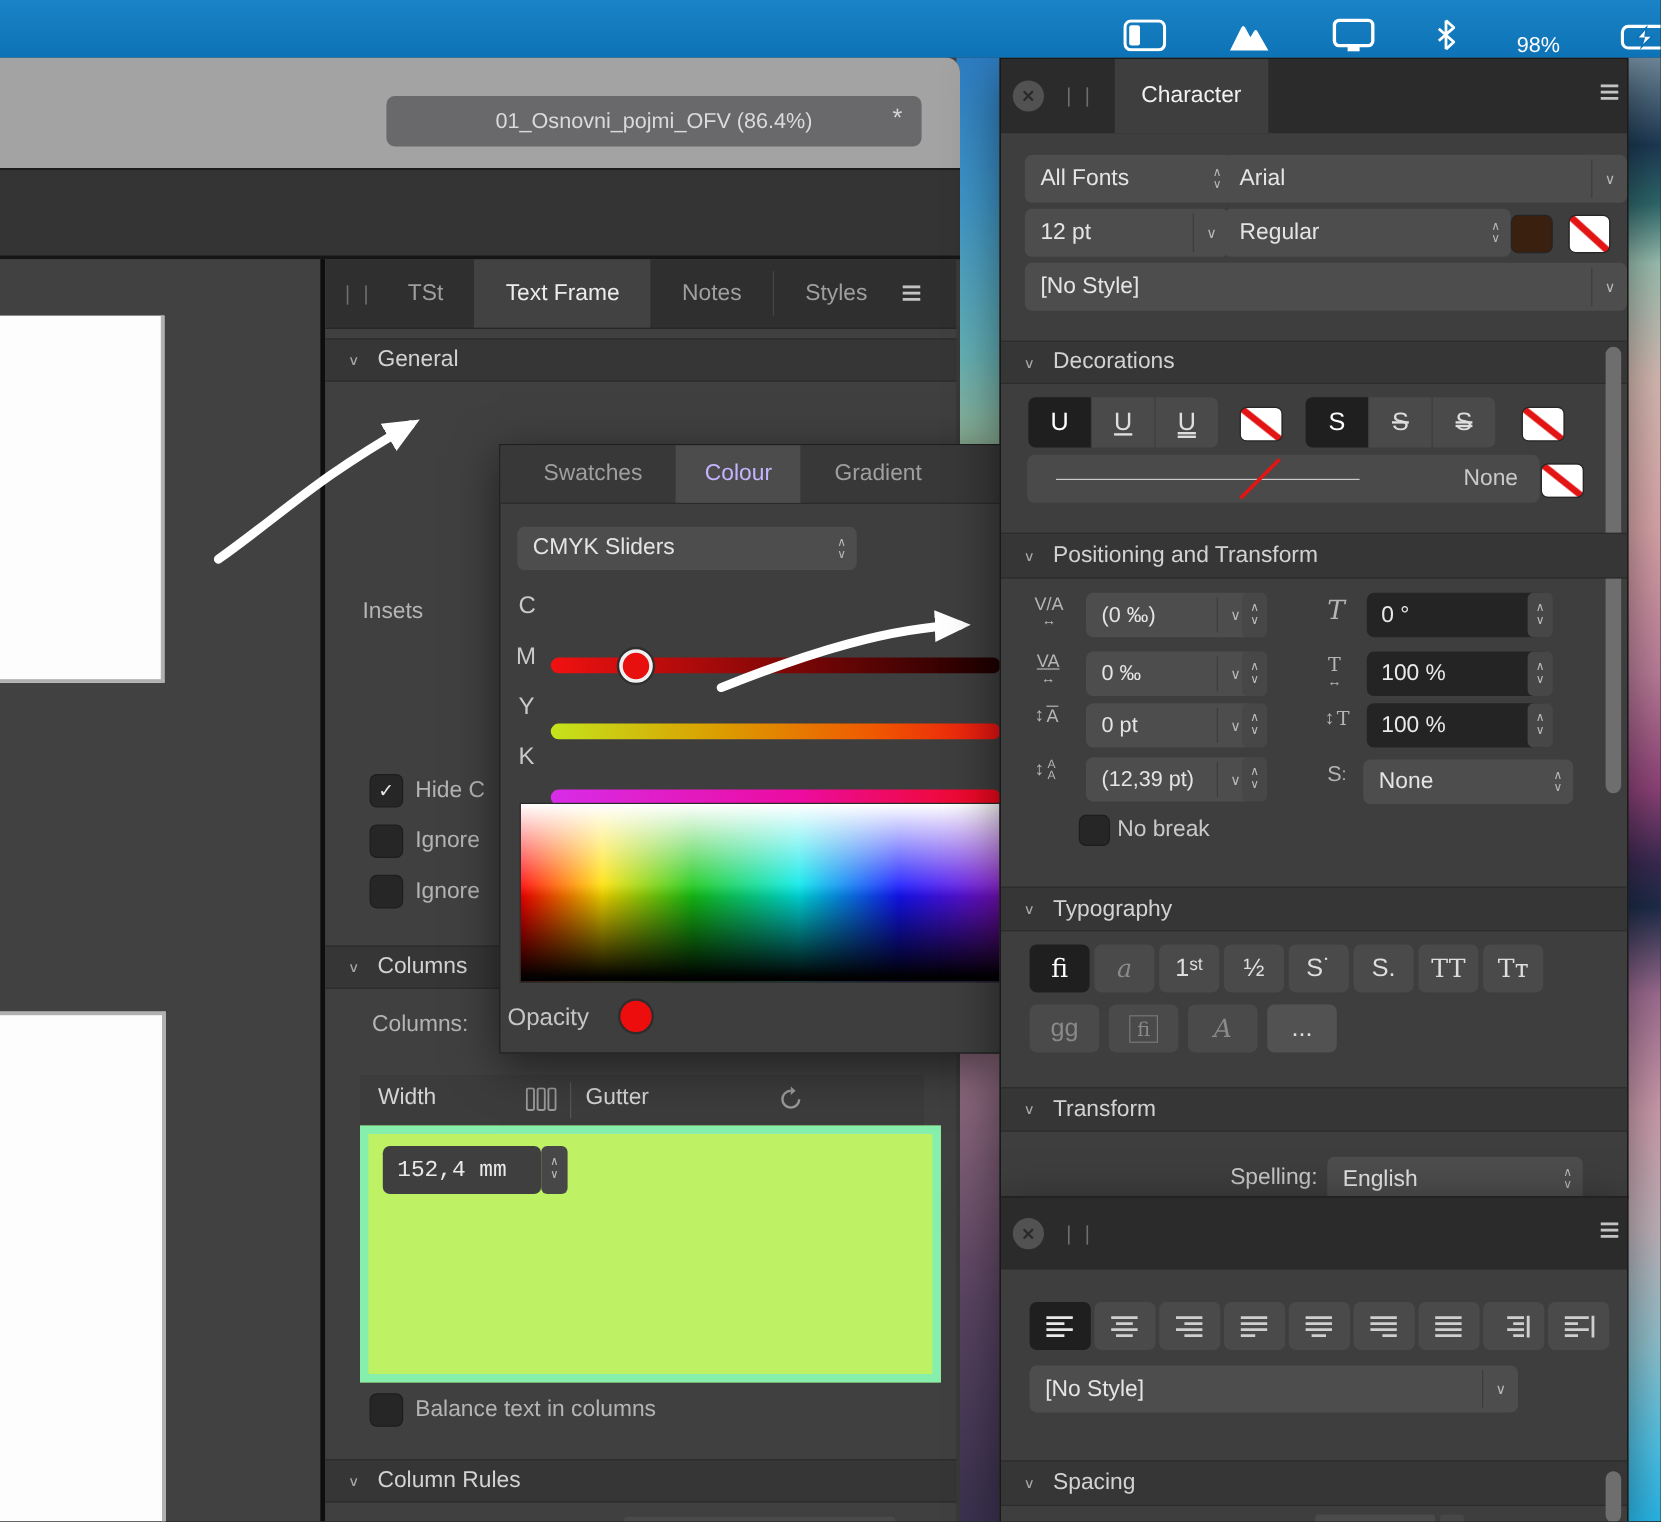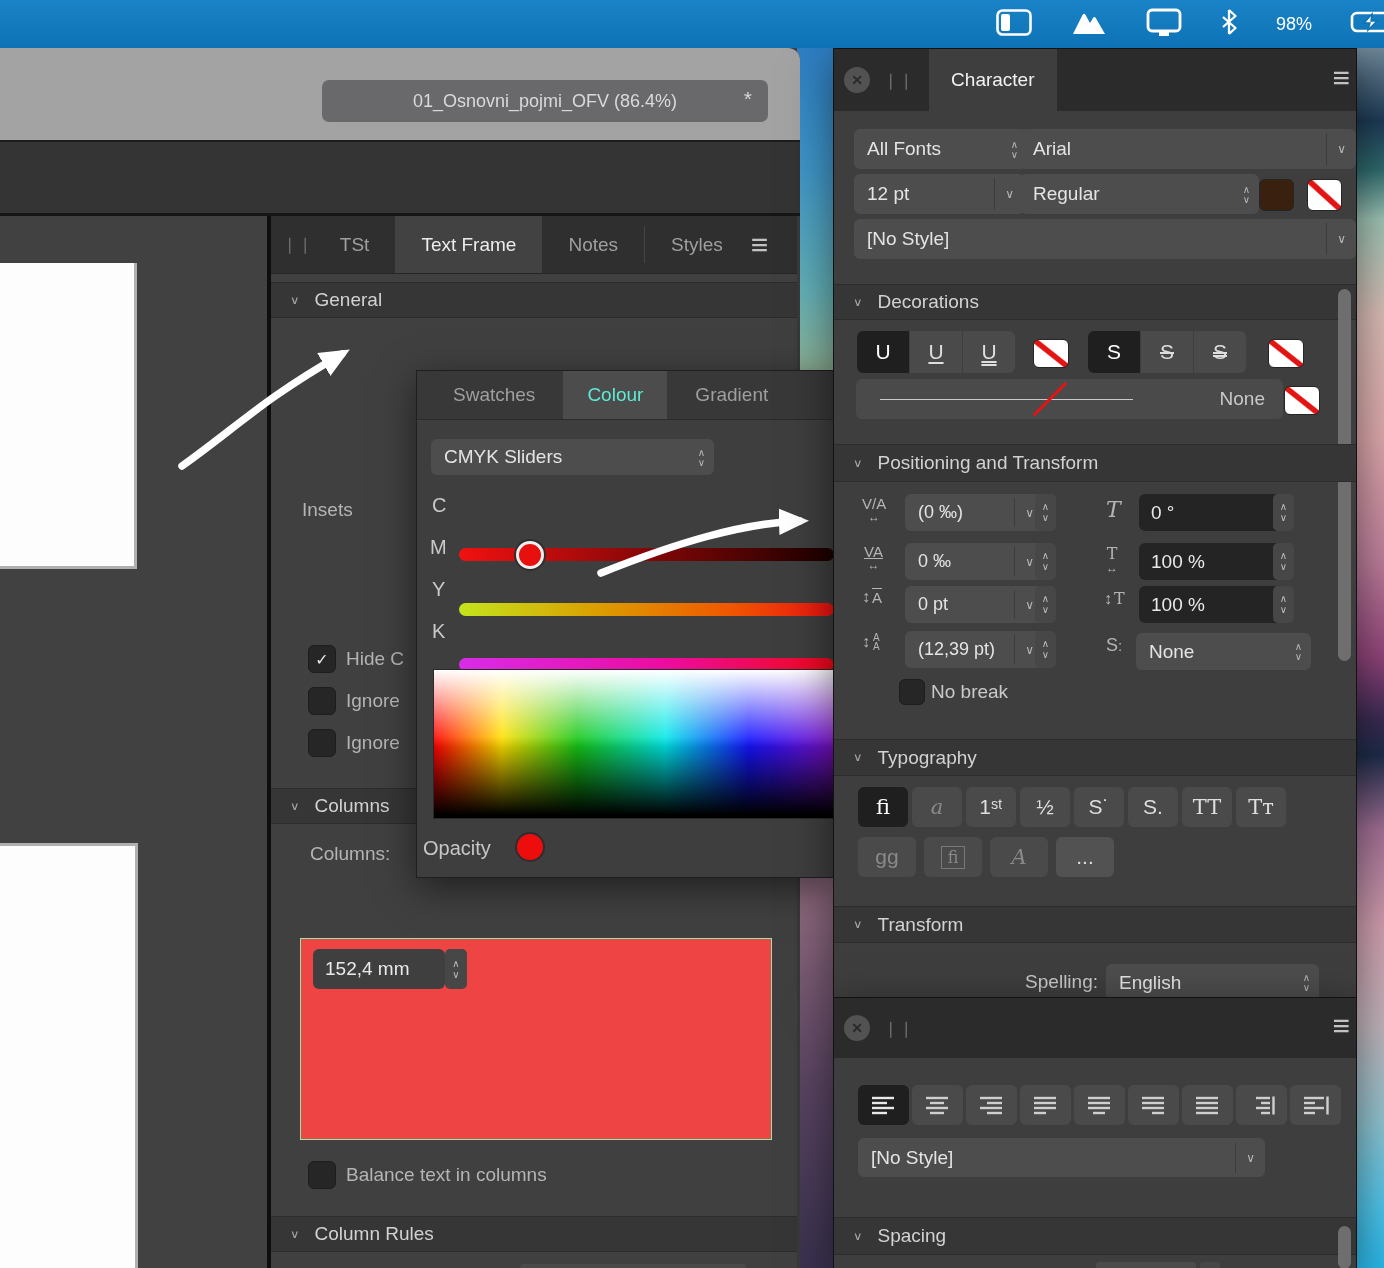--- a/index.html
+++ b/index.html
@@ -2,21 +2,21 @@
 <html><head>
 <meta charset="utf-8">
 <style>
   html,body{margin:0;padding:0;background:#222;}
   .screen{position:relative;width:1384px;height:1268px;overflow:hidden;
           font-family:"Liberation Sans",sans-serif;background:#404040;
           -webkit-font-smoothing:antialiased;}
   .abs{position:absolute;}
   
   .menubar{left:0;top:0;width:1384px;height:48px;background:linear-gradient(#1a82c6,#0d73b6);z-index:90;
-           display:flex;align-items:center;justify-content:flex-end;gap:38px;padding-right:0;color:#fff;}
+           display:flex;align-items:flex-end;justify-content:flex-end;gap:50px;padding-right:0;color:#fff;}
   .mb-pct{font-size:18px;color:#fff;}
   
   .wall-right{left:1355px;top:48px;width:29px;height:1220px;z-index:5;
     background:linear-gradient(to bottom,#6e8798 0%,#1d3a55 6%,#2f6a6d 10%,#9cc2b3 14%,
     #d9bcb4 22%,#dca8ab 32%,#bd7f9b 42%,#8f4379 50%,#3a2a52 55%,#1d2c49 58%,
     #a06e93 64%,#cf9eae 72%,#c2b4bb 80%,#8fc3cf 88%,#4fc3e8 95%,#28b6e8 100%);}
   .wall-gap{left:797px;top:48px;width:36px;height:1220px;z-index:5;
     background:linear-gradient(to bottom,#2e7ec4 0%,#3f96c8 10%,#63b0b6 20%,#8db49a 26%,#98a888 30%,
     #a89a94 45%,#b08898 55%,#8f6a80 70%,#5a4462 85%,#3a3250 100%);}
   
@@ -42,33 +42,33 @@
          color:#d2d2d2;font-size:19px;display:flex;align-items:center;gap:15px;padding-left:19px;}
   .chev{color:#a8a8a8;font-size:13px;transform:scaleY(.85);}
   .lbl{color:#b4b4b4;font-size:19px;}
   .rt{text-align:right;}
   .checkbox{width:26px;height:26px;background:#262626;border:1px solid #1d1d1d;border-radius:6px;
             color:#e8e8e8;display:flex;align-items:center;justify-content:center;font-size:16px;}
   .checkbox.checked::after{content:"✓";}
   .fill-swatch{width:76px;height:29px;background:#ef0b0b;border-radius:6px;border:1px solid #7e0707;
                box-shadow:inset 0 1px 1px rgba(255,255,255,.35),0 1px 2px rgba(0,0,0,.5);}
   .tbl-hdr{border-bottom:1px solid #2a2a2a;background:#3c3c3c;}
-  .tbl-area{background:#ef4444;border:1px solid #86efac;}
+  .tbl-area{background:#bef264;border:7px solid #86efac;font-family:Liberation Mono, monospace;}
   .input{background:#3f3f3f;border-radius:6px;color:#e9e9e9;font-size:19px;
          display:flex;align-items:center;padding:0 12px;}
   .stepper{background:#474747;border-radius:5px;display:flex;flex-direction:column;align-items:center;
            justify-content:center;color:#bdbdbd;font-size:10px;line-height:10px;gap:1px;}
   .flat-rect{background:#4a4a4a;border-radius:3px;}
   
   .popup{left:416px;top:370px;width:417px;height:506px;background:#3e3e3e;z-index:50;
          border:1px solid #1f1f1f;box-shadow:0 10px 36px rgba(0,0,0,.5);overflow:hidden;}
   .pop-tabs{left:0;top:0;width:100%;height:48px;background:#383838;border-bottom:1px solid #2b2b2b;
             display:flex;align-items:stretch;color:#9f9f9f;font-size:19px;}
   .ptab2{display:flex;align-items:center;justify-content:center;padding:0 24px;white-space:nowrap;}
-  .ptab2.active{background:#4c4c4c;color:#5eead4;}
+  .ptab2.active{background:#4c4c4c;color:#c4b5fd;}
   .combo{background:#4d4d4d;border-radius:6px;color:#e4e4e4;font-size:19px;
          display:flex;align-items:center;padding:0 0 0 13px;overflow:hidden;white-space:nowrap;}
   .combo .grow{flex:1;}
   .updn{display:flex;flex-direction:column;align-items:center;justify-content:center;
         line-height:9px;font-size:10px;color:#b8b8b8;gap:1px;padding:0 9px;}
   .cdivider{width:1px;align-self:stretch;background:#3c3c3c;margin:4px 0;}
   .vonly{color:#b8b8b8;font-size:12px;padding:0 10px;}
   .slider-track{height:13px;border-radius:7px;position:relative;}
   .slider-label{color:#c9c9c9;font-size:20px;}
   .thumb{position:absolute;top:50%;width:22px;height:22px;border-radius:50%;background:#e80f0f;
@@ -195,20 +195,38 @@
       <div class="abs checkbox" style="left:37px;top:471px;"></div>
       <div class="abs lbl" style="left:75px;top:474px;">Ignore</div>
       <div class="abs checkbox" style="left:37px;top:513px;"></div>
       <div class="abs lbl" style="left:75px;top:516px;">Ignore</div>
 
       <div class="abs sec-h" style="left:0;top:572px;width:526px;height:34px;">
         <span class="chev">∨</span>
         <span>Columns</span>
       </div>
       <div class="abs lbl" style="left:39px;top:627px;">Columns:</div>
+      <div class="abs tbl-hdr" style="left:29px;top:680px;width:470px;height:42px;">
+        <span class="lbl" style="position:absolute;left:15px;top:8px;color:#d4d4d4;">Width</span>
+        <span style="position:absolute;left:138px;top:10px;">
+          <svg width="26" height="20" viewBox="0 0 26 20">
+              <rect x="1" y="1" width="6" height="18" rx="1.5" fill="none" stroke="#9a9a9a" stroke-width="1.6"></rect>
+              <rect x="10" y="1" width="6" height="18" rx="1.5" fill="none" stroke="#9a9a9a" stroke-width="1.6"></rect>
+              <rect x="19" y="1" width="6" height="18" rx="1.5" fill="none" stroke="#9a9a9a" stroke-width="1.6"></rect>
+            </svg>
+        </span>
+        <span style="position:absolute;left:175px;top:6px;width:1px;height:30px;background:#565656;"></span>
+        <span class="lbl" style="position:absolute;left:188px;top:8px;color:#d4d4d4;">Gutter</span>
+        <span style="position:absolute;left:348px;top:9px;">
+          <svg width="22" height="22" viewBox="0 0 22 22">
+              <path d="M18 11 A7 7 0 1 1 11 4" fill="none" stroke="#9a9a9a" stroke-width="2"></path>
+              <path d="M11 0.5 L15 4 L11 7.5 Z" fill="#9a9a9a"></path>
+            </svg>
+        </span>
+      </div>
       <div class="abs tbl-area" style="left:29px;top:722px;width:470px;height:200px;">
         <div class="input" style="position:absolute;left:12px;top:10px;width:108px;height:40px;">
           <span>152,4 mm</span>
         </div>
         <div class="stepper" style="position:absolute;left:144px;top:10px;width:22px;height:40px;">
             <span>∧</span>
             <span>∨</span>
           </div>
       </div>
       <div class="abs checkbox" style="left:37px;top:945px;"></div>

